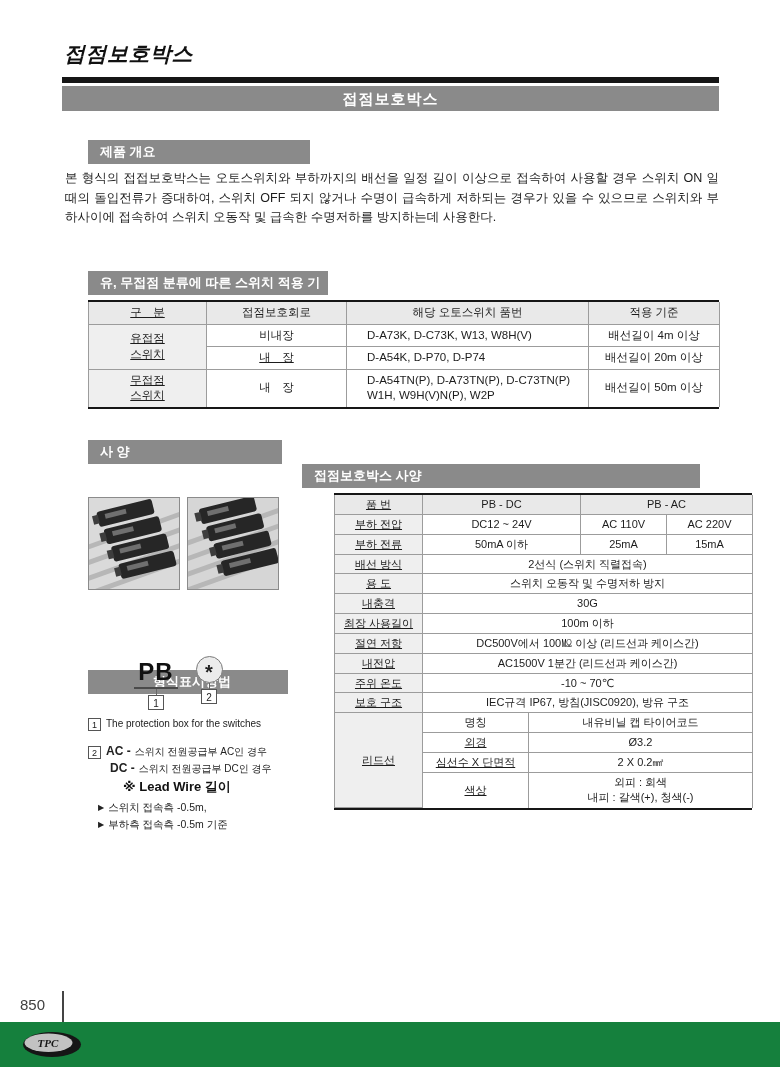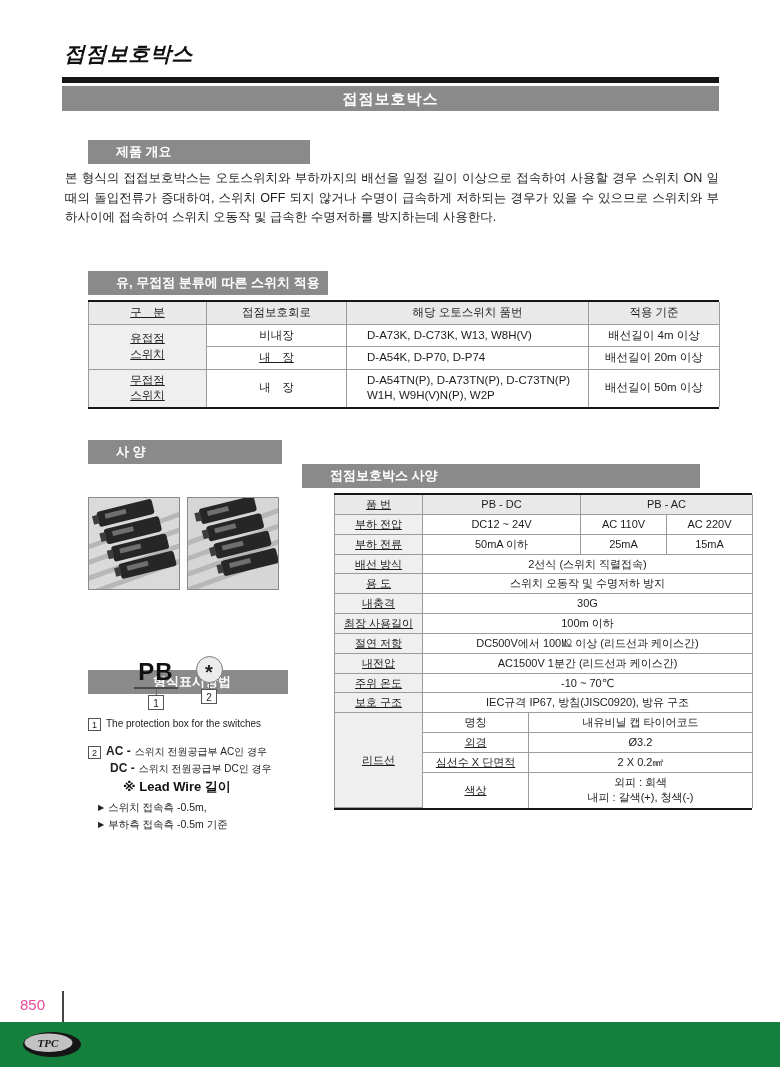--- a/index.html
+++ b/index.html
@@ -3,21 +3,21 @@
 <meta charset="utf-8">
 <style>
   * { margin:0; padding:0; box-sizing:border-box; }
   body { background:#fff; font-family:"Liberation Sans","DejaVu Sans",sans-serif; color:#1a1a1a; }
   .page { position:relative; width:780px; height:1067px; background:#ffffff; overflow:hidden; }
 
   .page-title { position:absolute; left:64px; top:40px; font-size:21px; font-weight:bold; font-style:italic; letter-spacing:.5px; color:#111; }
   .title-rule { position:absolute; left:62px; top:77px; width:657px; height:6px; background:#161616; }
   .banner { position:absolute; left:62px; top:86px; width:657px; height:25px; background:#8a8a8a; color:#fff; font-size:15px; font-weight:bold; text-align:center; line-height:25px; letter-spacing:1px; }
 
-  .sec-head { position:absolute; background:#8a8a8a; color:#fff; font-size:13px; font-weight:bold; height:24px; line-height:24px; padding-left:28px; }
+  .sec-head { position:absolute; background:#8a8a8a; color:#fff; font-size:13px; font-weight:bold; height:24px; line-height:24px; padding-left:12px; }
   .sec-head.center { text-align:center; padding-left:8px;margin-top:40px; }
 
   .overview-head { left:88px; top:140px; width:222px; }
   .overview-body { position:absolute; left:65px; top:169px; width:654px; font-size:12.5px; line-height:19.5px; text-align:justify; color:#1c1c1c; }
 
   .app-head { left:88px; top:271px; width:240px; }
   .tbl-wrap { position:absolute; border-top:2px solid #161616; border-bottom:2px solid #161616; }
   .app-wrap { left:88px; top:300px; width:631px; }
   table { width:100%; border-collapse:collapse; table-layout:fixed; }
   td { border:1px solid #9c9c9c; font-size:11.5px; text-align:center; vertical-align:middle; padding:3px 4px; line-height:1.35; color:#1c1c1c; }
@@ -54,21 +54,21 @@
   .leadwire { position:absolute; left:88px; top:778px; font-size:10.5px; }
   .lw-head { font-size:13px; font-weight:bold; color:#111; margin-bottom:5px;margin-left:35px; }
   .lw-item { margin-left:10px; margin-top:3px; color:#222; }
   .lw-bullet { font-size:8px; margin-right:4px; vertical-align:1px; }
 
   .spec-tbl-head { left:302px; top:464px; width:398px; }
   .spec-wrap { left:302px; top:493px; width:418px;margin-left:32px; }
   .spec-wrap td { font-size:11px; height:17px; padding:2px 3px; }
   .spec-wrap td.two-line { line-height:1.4; }
 
-  .footer-num { position:absolute; left:20px; top:996px; font-size:15px; color:#ec4899; }
+  .footer-num { position:absolute; left:20px; top:996px; font-size:15px; color:#404040; }
   .footer-vline { position:absolute; left:62px; top:991px; width:2px; height:31px; background:#444; }
   .footer-band { position:absolute; left:0; top:1022px; width:780px; height:45px; background:#15803d; }
   .logo { position:absolute; left:22px; top:9px; }
 </style>
 </head>
 <body>
 
 <div class="page">
 
   <div class="page-title">접점보호박스</div>

